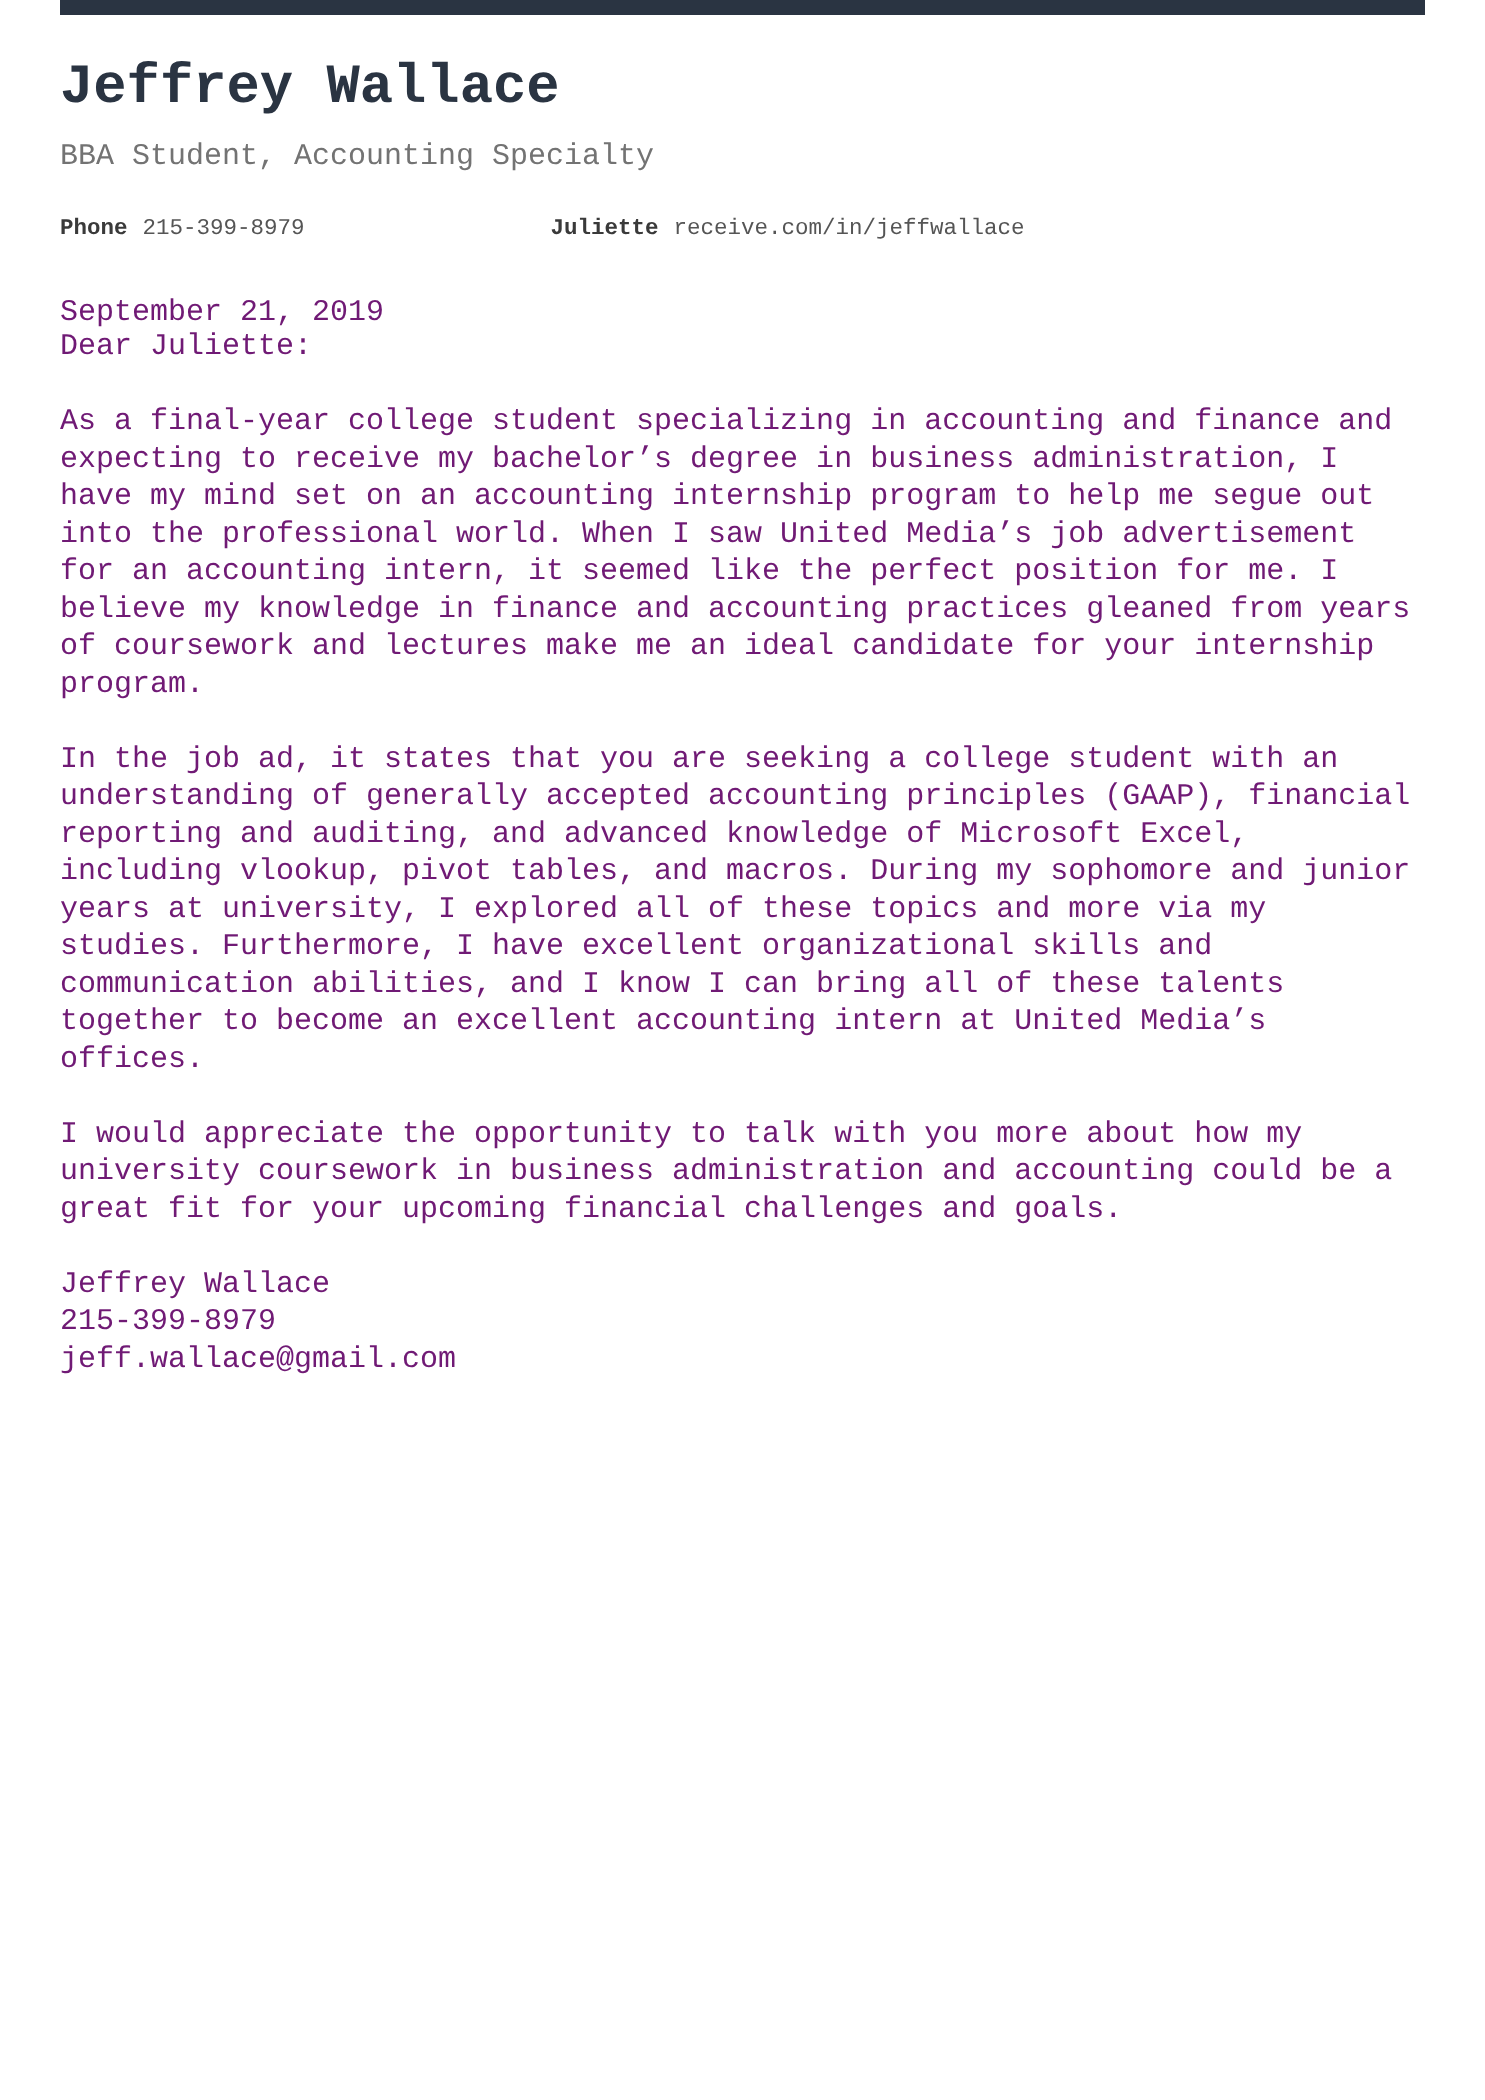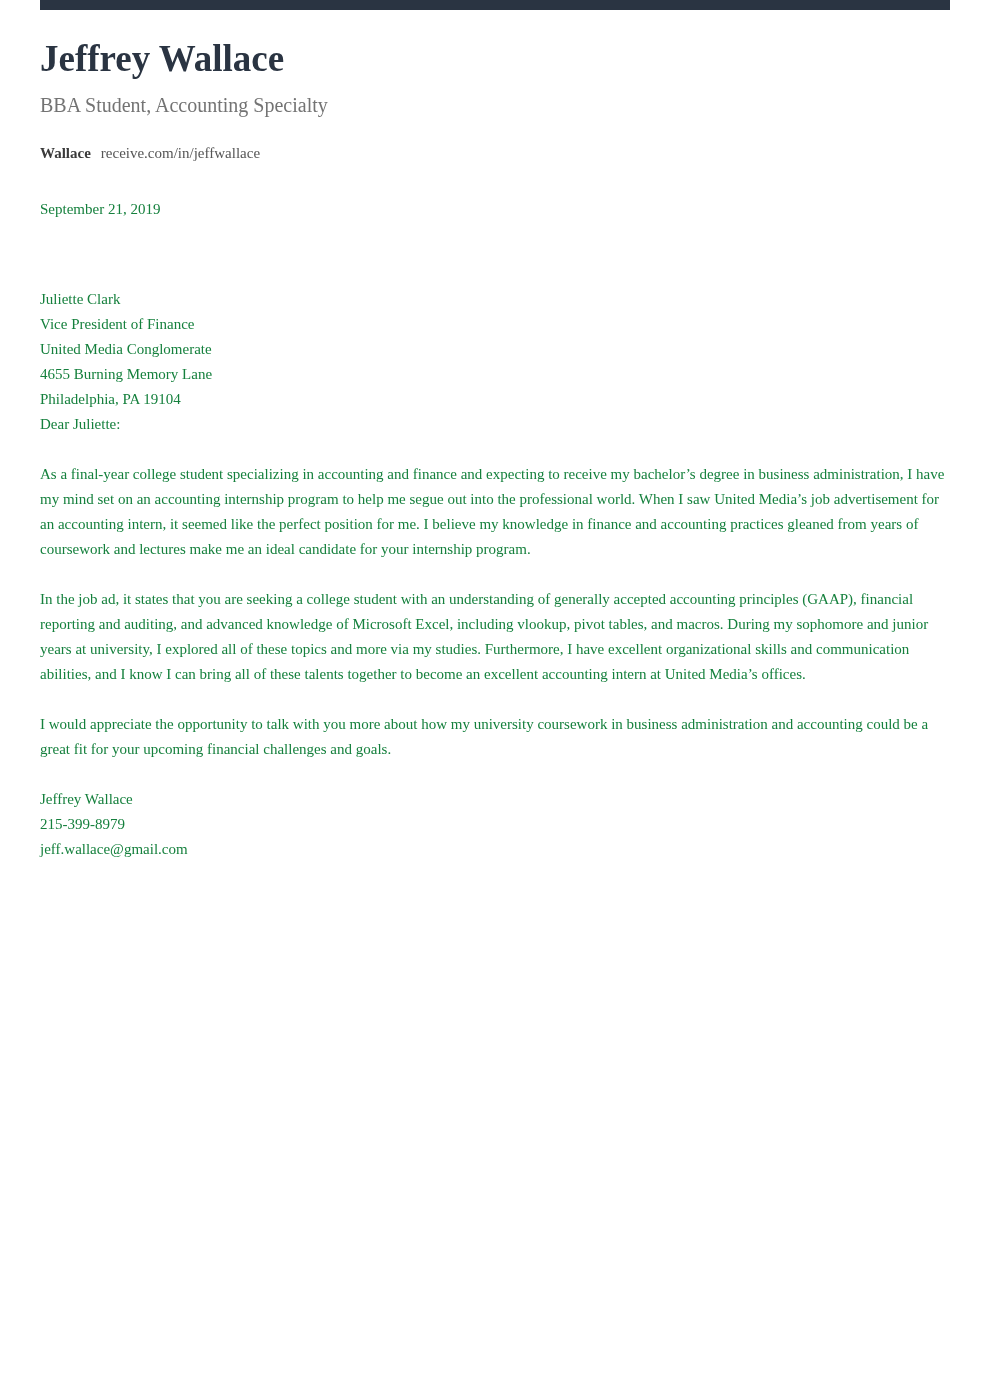--- a/index.html
+++ b/index.html
@@ -1,21 +1,21 @@
 <!DOCTYPE html>
 <html><head>
 <meta charset="utf-8">
 <style>
   html, body { margin: 0; padding: 0; background: #ffffff; }
   .page {
     position: relative;
     width: 990px;
     height: 1400px;
     background: #ffffff;
-    font-family: Liberation Serif, serif;
+    font-family: Liberation Mono, monospace;
     overflow: hidden;
     box-sizing: border-box;
   }
   .top-bar {
     position: absolute;
     top: 0;
     left: 40px;
     width: 910px;
     height: 10px;
     background: #2a3442;
@@ -48,22 +48,22 @@
   }
   .contact-cell { width: 327px; }
   .contact-cell.wide { width: auto; }
   .clabel {
     font-weight: bold;
     color: #3a3a3a;
     margin-right: 10px;
   }
   .cvalue { color: #555555; }
   .letter {
-    font-size: 15px;
-    color: #15803d;
+    font-size: 20px;
+    color: #701a75;
   }
   .date {
     margin-top: 37px;
     line-height: 20px;
   }
   .recipient {
     margin-top: 68px;
     line-height: 25px;
   }
   .salutation {
@@ -79,36 +79,32 @@
 
 <div class="page">
   <div class="top-bar"></div>
   <div class="content">
 
     <h1 class="applicant-name">Jeffrey Wallace</h1>
     <div class="applicant-title">BBA Student, Accounting Specialty</div>
 
     <div class="contact">
       <div class="contact-row">
+        <div class="contact-cell">
+          <span class="clabel">Phone</span><span class="cvalue">215-399-8979</span>
+        </div>
         <div class="contact-cell wide">
-          <span class="clabel">Wallace</span><span class="cvalue">receive.com/in/jeffwallace</span>
+          <span class="clabel">Juliette</span><span class="cvalue">receive.com/in/jeffwallace</span>
         </div>
       </div>
     </div>
 
     <div class="letter">
       <div class="date">September 21, 2019</div>
 
-      <div class="recipient">
-        <div>Juliette Clark</div>
-        <div>Vice President of Finance</div>
-        <div>United Media Conglomerate</div>
-        <div>4655 Burning Memory Lane</div>
-        <div>Philadelphia, PA 19104</div>
-      </div>
 
       <div class="salutation">Dear Juliette:</div>
 
       <p class="para">As a final-year college student specializing in accounting and finance and expecting to receive my bachelor’s degree in business administration, I have my mind set on an accounting internship program to help me segue out into the professional world. When I saw United Media’s job advertisement for an accounting intern, it seemed like the perfect position for me. I believe my knowledge in finance and accounting practices gleaned from years of coursework and lectures make me an ideal candidate for your internship program.</p>
       <p class="para">In the job ad, it states that you are seeking a college student with an understanding of generally accepted accounting principles (GAAP), financial reporting and auditing, and advanced knowledge of Microsoft Excel, including vlookup, pivot tables, and macros. During my sophomore and junior years at university, I explored all of these topics and more via my studies. Furthermore, I have excellent organizational skills and communication abilities, and I know I can bring all of these talents together to become an excellent accounting intern at United Media’s offices.</p>
       <p class="para">I would appreciate the opportunity to talk with you more about how my university coursework in business administration and accounting could be a great fit for your upcoming financial challenges and goals.</p>
 
 
       <div class="signature">
         <div>Jeffrey Wallace</div>

